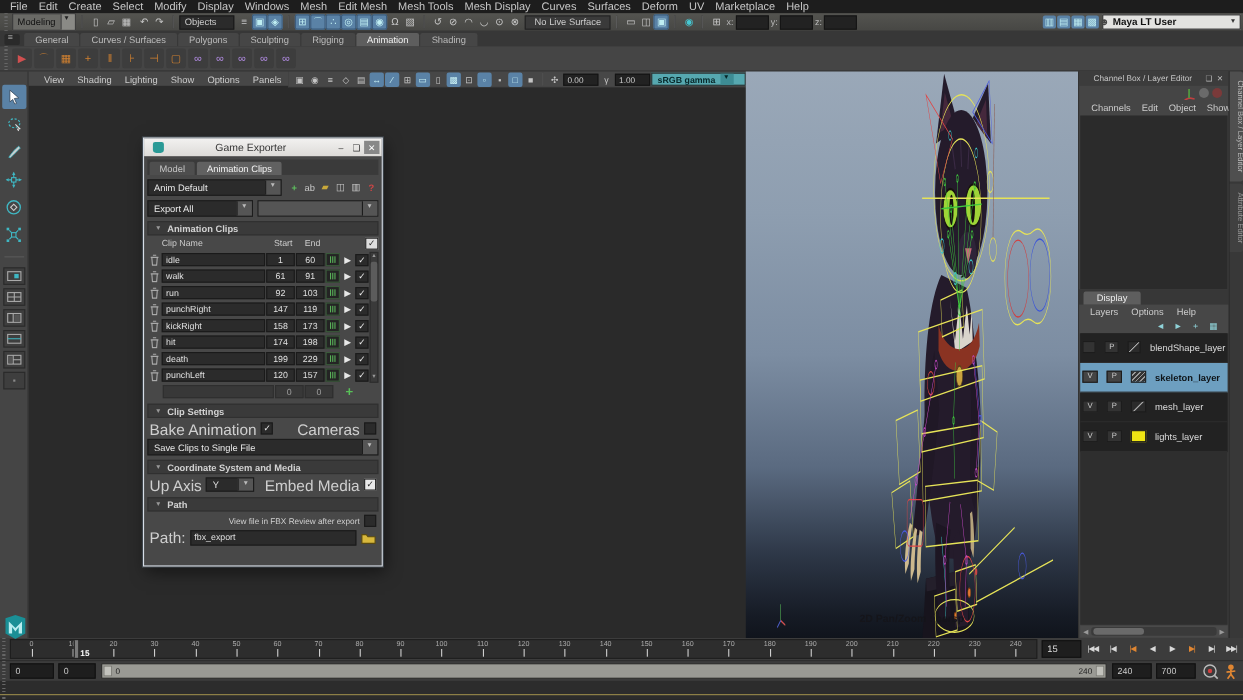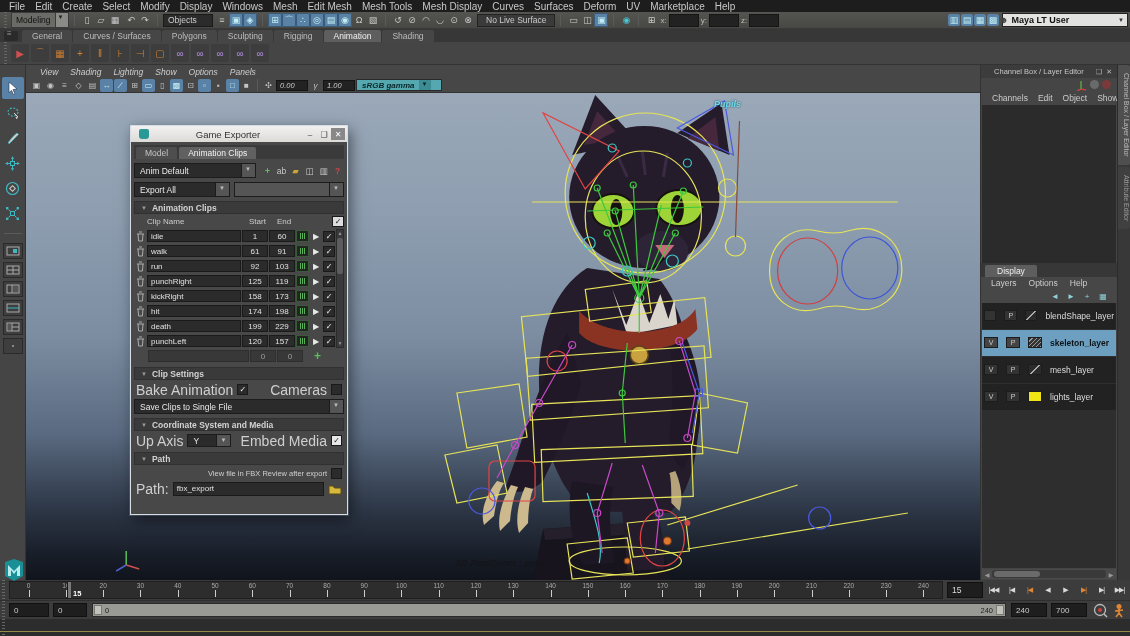--- a/index.html
+++ b/index.html
@@ -49,21 +49,21 @@
 
   
   #toolbox { width:26px; background:#454545; border-right:1px solid #333; display:flex; flex-direction:column; align-items:center; padding-top:12px; gap:3px; }
   .tool { width:22px; height:22px; display:flex; align-items:center; justify-content:center; border-radius:2px; }
   .tool.active { background:#5a82a6; }
   .tool svg { display:block; }
   #toolbox .tsep { width:18px; height:1px; background:#5a5a5a; margin:6px 0; }
   .layoutbtn { width:20px; height:16px; background:#3e3e3e; border:1px solid #2a2a2a; display:flex; align-items:center; justify-content:center; }
 
   
-  #vpcol { flex:1; display:flex; flex-direction:column; min-width:0;font-style:italic; }
+  #vpcol { flex:1; display:flex; flex-direction:row; min-width:0; }
   #panelmenus { height:13px; background:#474747; display:flex; align-items:center; gap:2px; padding-left:8px; }
   #panelmenus .m { padding:0 6px; font-size:8.5px; color:#ccc; }
   #paneltoolbar { height:15px; background:#474747; border-bottom:1px solid #333; display:flex; align-items:center; gap:1px; padding-left:4px; }
   .ptic { width:13px; height:13px; display:flex; align-items:center; justify-content:center; font-size:8px; color:#c5c5c5; border-radius:2px; }
   .ptic.on { background:#5a82a6; color:#c8f0f4; }
   .ptfield { height:11px; width:32px; background:#222; border:1px solid #141414; color:#ccc; font-size:7.5px; display:flex; align-items:center; padding:0 3px; }
   .ptcombo { height:12px; background:#56a8b0; display:flex; align-items:center; border:1px solid #2a2a2a; }
   .ptcombo .cv { padding:0 5px; color:#08282a; font-size:8px; font-weight:bold; }
   .ptcombo .ca { width:12px; align-self:stretch; background:#3d8c94; position:relative; }
   .ptcombo .ca::after { content:"▼"; position:absolute; left:2px; top:1px; font-size:6px; color:#062426; }
@@ -919,21 +919,21 @@
             <span class="ccheck">✓</span>
           </div>
 
           <div class="crow">
             <span class="trash">
               <svg width="9" height="11" viewBox="0 0 9 11">
                 <path d="M1 3 H8 M3 1 H6 M2 3 L2.6 10 H6.4 L7 3" fill="none" stroke="#aaa"></path>
               </svg>
             </span>
             <span class="cfield cname">punchRight</span>
-            <span class="cfield cnum">125</span>
+            <span class="cfield cnum">147</span>
             <span class="cfield cnum">119</span>
             <span class="cmini">
               <i></i>
               <i></i>
               <i></i>
             </span>
             <span class="cplay">▶</span>
             <span class="ccheck">✓</span>
           </div>
 

